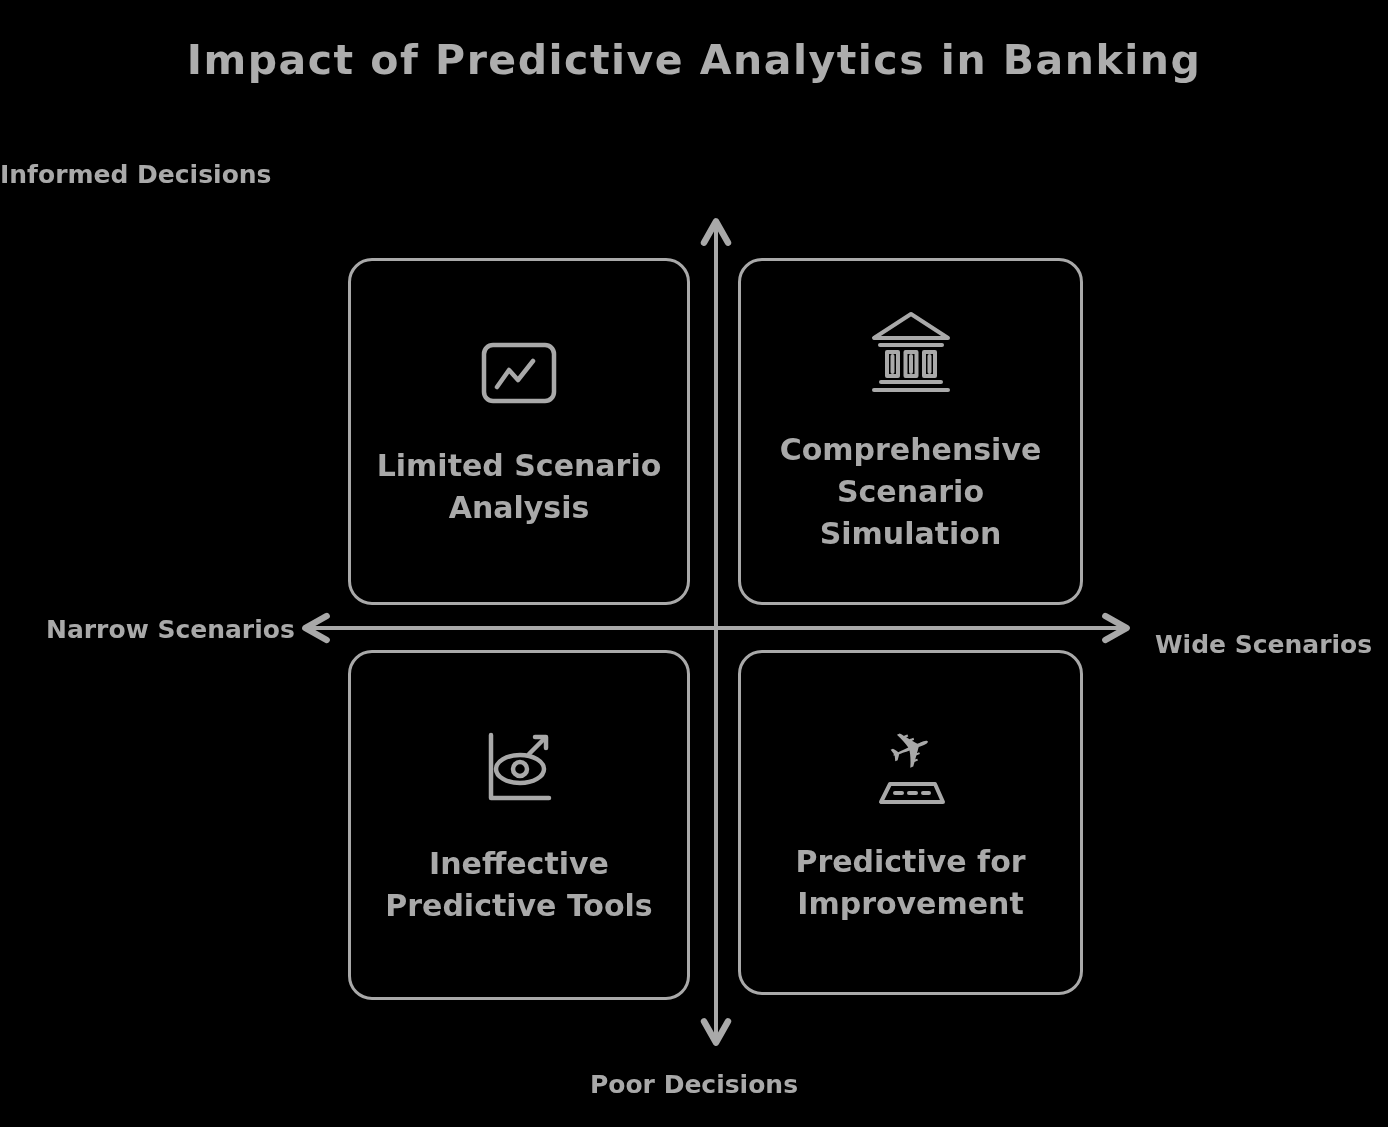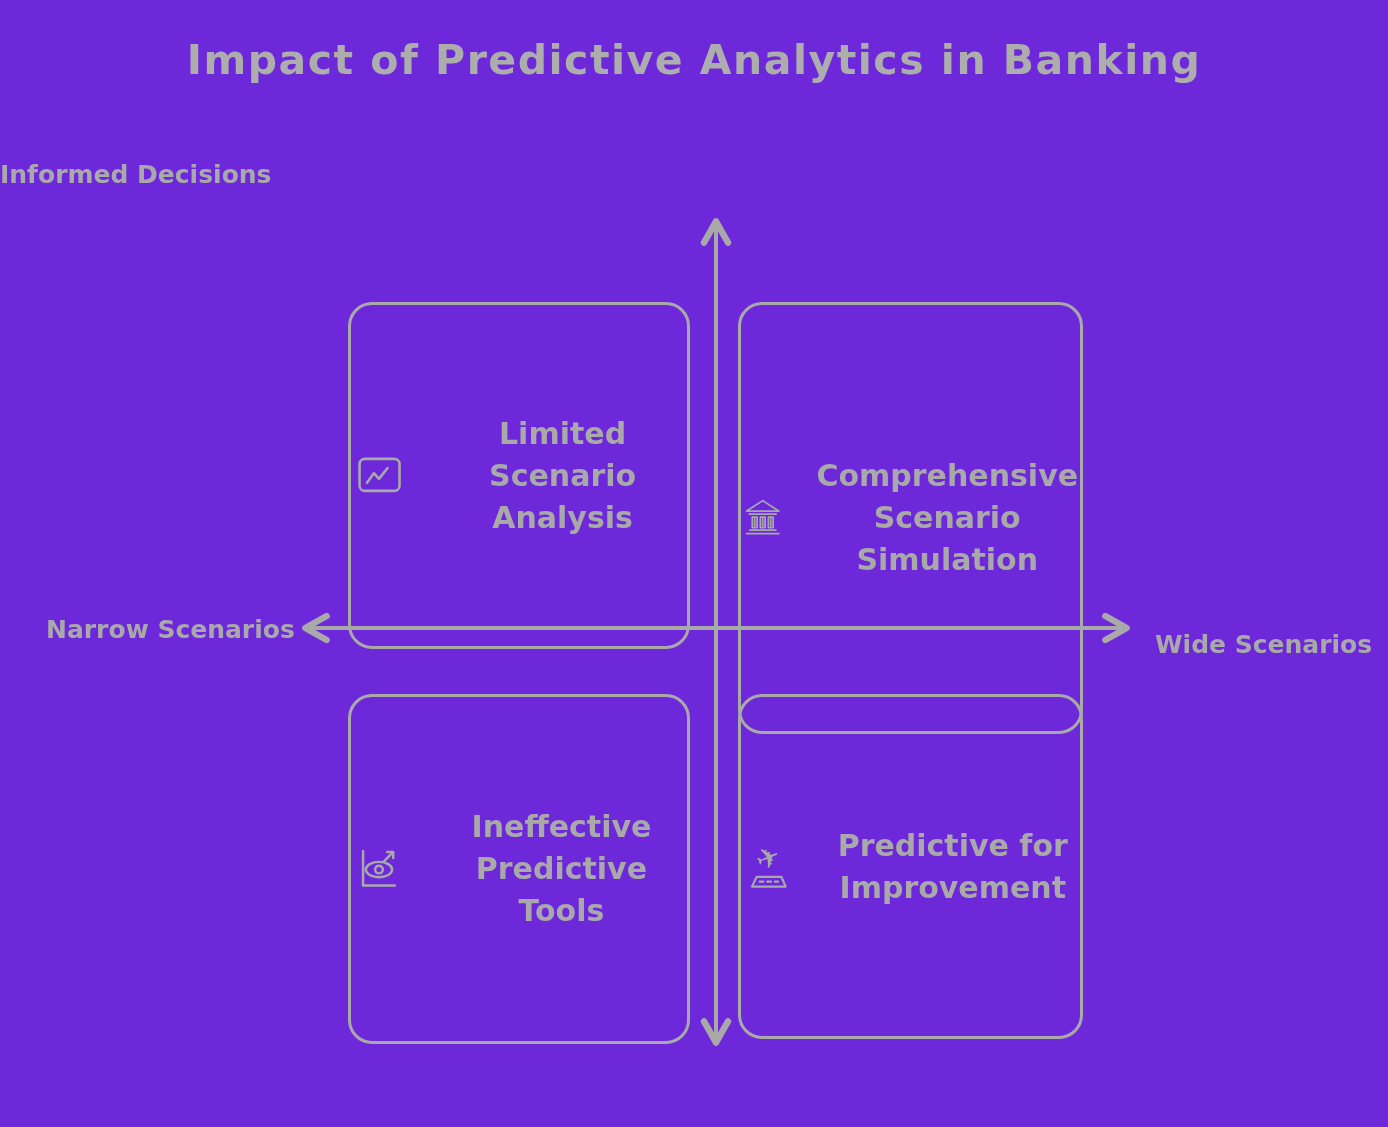--- a/index.html
+++ b/index.html
@@ -1,20 +1,20 @@
 <!DOCTYPE html>
 <html><head>
 <meta charset="utf-8">
 <style>
   html, body { margin: 0; padding: 0; background: #4a6c54; }
   .canvas {
     position: relative;
     width: 1388px;
     height: 1127px;
-    background: #6d28d9;
+    background: #000000;
     font-family: "DejaVu Sans", "Liberation Sans", sans-serif;
     overflow: hidden;
     color: #a9a9a9;
   }
   .title {
     position: absolute;
     top: 36px; left: 0; width: 100%;
     text-align: center;
     font-size: 41px;
     font-weight: 800;
@@ -31,29 +31,28 @@
   .axis-label.top    { top: 160px;  left: 0; width: 100%; text-align: left; }
   .axis-label.bottom { top: 1070px; left: 0; width: 100%; text-align: center; }
   .axis-label.left   { top: 615px;  left: 46px; text-align: center; }
   .axis-label.right  { top: 630px;  left: 1155px; }
   .axes-svg { position: absolute; left: 0; top: 0; }
   .quad {
     position: absolute;
     border: 3px solid #a9a9a9;
     border-radius: 24px;
     display: flex;
-    flex-direction: row;
+    flex-direction: column;
     align-items: center;
     justify-content: center;
     gap: 30px;
     box-sizing: border-box;
-    margin-top: 44px;
   }
   .quad.tl { left: 348px; top: 258px; width: 342px; height: 347px; }
-  .quad.tr { left: 738px; top: 258px; width: 345px; height: 432px; }
+  .quad.tr { left: 738px; top: 258px; width: 345px; height: 347px; }
   .quad.bl { left: 348px; top: 650px; width: 342px; height: 350px; }
   .quad.br { left: 738px; top: 650px; width: 345px; height: 345px; }
   .quad-label {
     font-size: 30px;
     font-weight: bold;
     text-align: center;
     line-height: 1.4;
     max-width: 300px;
     color: #a9a9a9;
   }
@@ -70,20 +69,21 @@
     <defs>
       <marker id="ah" viewBox="0 0 12 12" refX="9" refY="6" markerWidth="8" markerHeight="8" orient="auto-start-reverse">
         <path d="M2,1.5 L10,6 L2,10.5" fill="none" stroke="#a9a9a9" stroke-width="2.4" stroke-linecap="round" stroke-linejoin="round"></path>
       </marker>
     </defs>
     <line x1="716" y1="224" x2="716" y2="1040" stroke="#a9a9a9" stroke-width="4" marker-start="url(#ah)" marker-end="url(#ah)"></line>
     <line x1="308" y1="628" x2="1124" y2="628" stroke="#a9a9a9" stroke-width="4" marker-start="url(#ah)" marker-end="url(#ah)"></line>
   </svg>
 
   <div class="axis-label top">Informed Decisions</div>
+  <div class="axis-label bottom">Poor Decisions</div>
   <div class="axis-label left">Narrow Scenarios</div>
   <div class="axis-label right">Wide Scenarios</div>
 
   <div class="quad tl">
     <svg class="icon" width="100" height="80" viewBox="0 0 100 80" fill="none" stroke="#a9a9a9" stroke-width="4.5" stroke-linecap="round" stroke-linejoin="round">
       <rect x="15" y="10" width="70" height="56" rx="9"></rect>
       <polyline points="28,52 40,35 49,45 64,26"></polyline>
     </svg>
     <div class="quad-label">Limited Scenario Analysis</div>
   </div>

